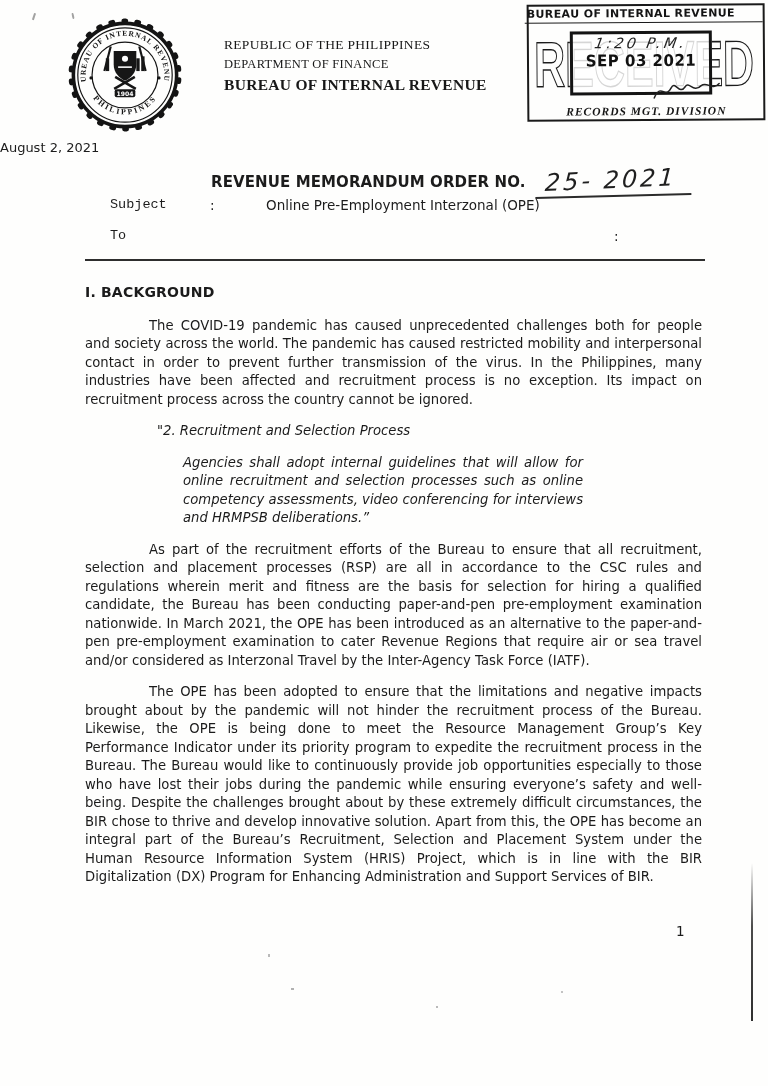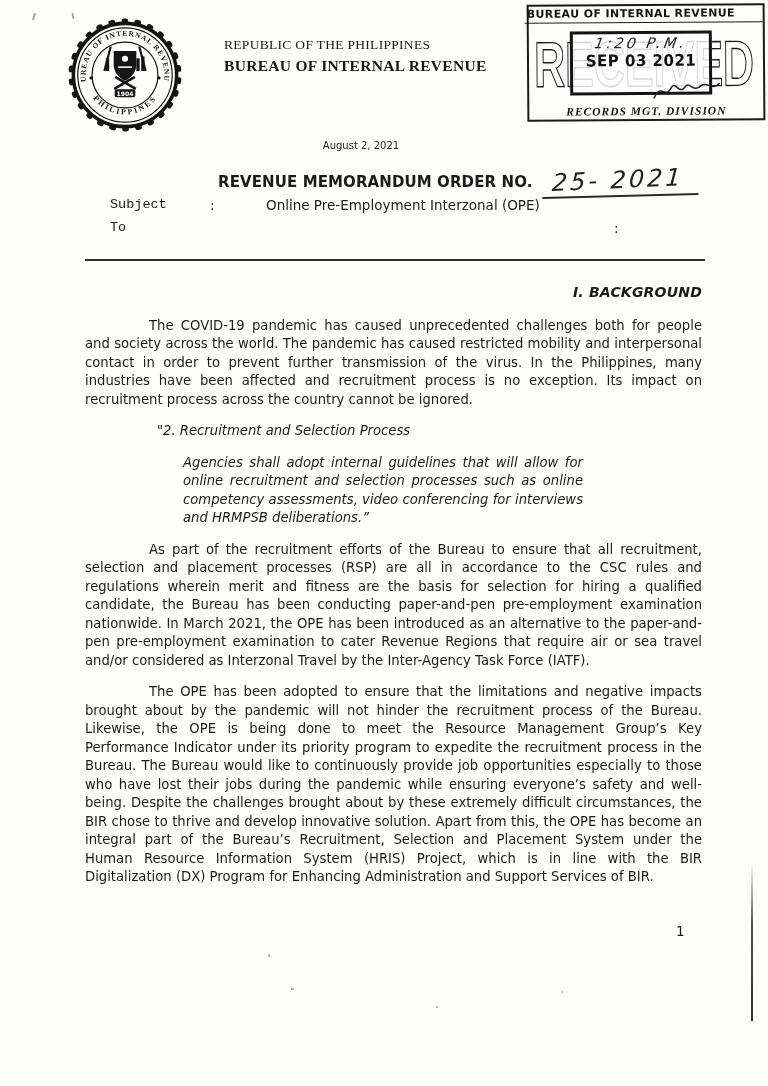--- a/index.html
+++ b/index.html
@@ -40,44 +40,44 @@
   }
   .stamp-date { font-weight:bold; font-size:16px; letter-spacing:.5px; transform:scaleX(.94); color:#111; }
   .stamp-signature { position:absolute; right:-12px; bottom:-12px; }
   .stamp-footer {
     position:absolute; bottom:2px; left:0; width:100%; text-align:center;
     font-family:"Liberation Serif", serif; font-weight:bold; font-style:italic;
     font-size:11.5px; letter-spacing:1px; color:#161616; white-space:nowrap;
   }
 
   
-  .dateline { position:absolute; top:140px; left:0; width:690px; text-align:center; font-size:10px;padding-left:16px; }
-  .order-line { position:absolute; left:218px; top:166px; display:flex; align-items:flex-start; }
+  .dateline { position:absolute; top:140px; left:0; width:690px; text-align:left; font-size:13px; }
+  .order-line { position:absolute; left:211px; top:166px; display:flex; align-items:flex-start; }
   .order-label { font-weight:bold; font-size:15px; letter-spacing:.1px; padding-top:7px; }
   .order-number-wrap {
     margin-left:10px; padding:0 14px 1px 10px;
     border-bottom:2px solid #2b2b2b; transform:rotate(-1.5deg);
   }
   .order-number {
     display:inline-block; font-style:italic; font-size:24px; letter-spacing:3px;
     transform:rotate(-1deg) skewX(-6deg); color:#1f1f1f; white-space:nowrap;
   }
   .field-row { position:absolute; left:110px; width:560px; display:flex; font-size:13.5px; }
   .row-subject { top:197px; }
-  .row-to { top:220px;justify-content:space-between; }
+  .row-to { top:228px;justify-content:space-between; }
   .field-label { width:100px;font-family:Liberation Mono, monospace; }
   .field-colon { width:56px; }
   .rule { position:absolute; left:85px; top:259px; width:620px; border-top:2px solid #2e2e2e; }
 
   
   .body-text {
     position:absolute; left:85px; top:283px; width:617px;
     font-size:13.2px; line-height:18.5px; text-align:justify; color:#1b1b1b;
   }
-  .section-heading { font-weight:bold; font-size:14px; letter-spacing:.2px; margin:0 0 15px; text-align:right;font-style:italic; }
+  .section-heading { font-weight:bold; font-size:14px; letter-spacing:.2px; margin:0 0 15px; text-align:left; }
   .body-text p { margin:0 0 13px; text-indent:64px; }
   .quote-head { font-style:italic; margin:0 0 13px 72px; text-align:left; }
   .quote-body { font-style:italic; margin:0 0 13px 98px; width:400px; text-align:justify; }
 
   .page-number { position:absolute; top:923px; left:676px; font-size:13.5px; }
 
   
   .scan-line {
     position:absolute; left:751px; top:863px; width:2px; height:158px;
     background:linear-gradient(to bottom, rgba(60,60,60,0), rgba(45,45,45,.85) 40%, #2f2f2f);
@@ -123,20 +123,21 @@
       <rect x="76.5" y="41" width="3.4" height="15" fill="#161616"></rect>
       <rect x="40.5" y="43" width="3.4" height="13" fill="#161616"></rect>
       <path d="M50,62 L71,74 M70,62 L49,74" stroke="#161616" stroke-width="2.6"></path>
       <rect x="49.5" y="74.5" width="21" height="8" rx="2" fill="#161616"></rect>
       <text x="60" y="81" text-anchor="middle" font-size="6.2" font-weight="bold" fill="#ffffff" font-family="DejaVu Sans, sans-serif">1904</text>
     </svg>
   </div>
 
   <div class="letterhead">
     <div class="lh1">REPUBLIC OF THE PHILIPPINES</div>
+    <div class="lh2">DEPARTMENT OF FINANCE</div>
     <div class="lh3">BUREAU OF INTERNAL REVENUE</div>
   </div>
 
   <div class="stamp">
     <div class="stamp-header">BUREAU OF INTERNAL REVENUE</div>
     <svg class="stamp-received" viewBox="0 0 230 96">
       <text x="115" y="66" text-anchor="middle" font-family="Liberation Sans, sans-serif" font-weight="bold" font-size="64" fill="none" stroke="#1c1c1c" stroke-width="1.4" textLength="220" lengthAdjust="spacingAndGlyphs">RECEIVED</text>
     </svg>
     <div class="stamp-inner">
       <div class="stamp-time">1:20 P.M.</div>

